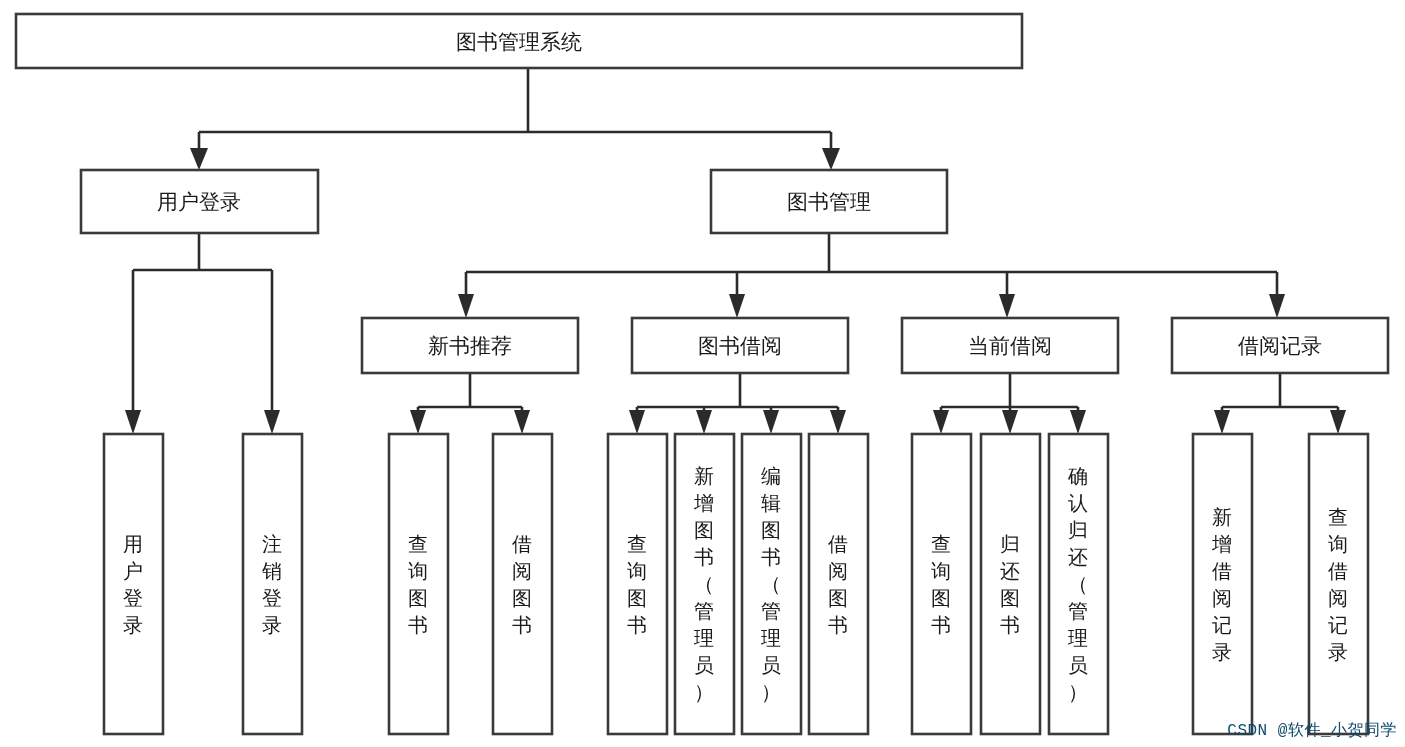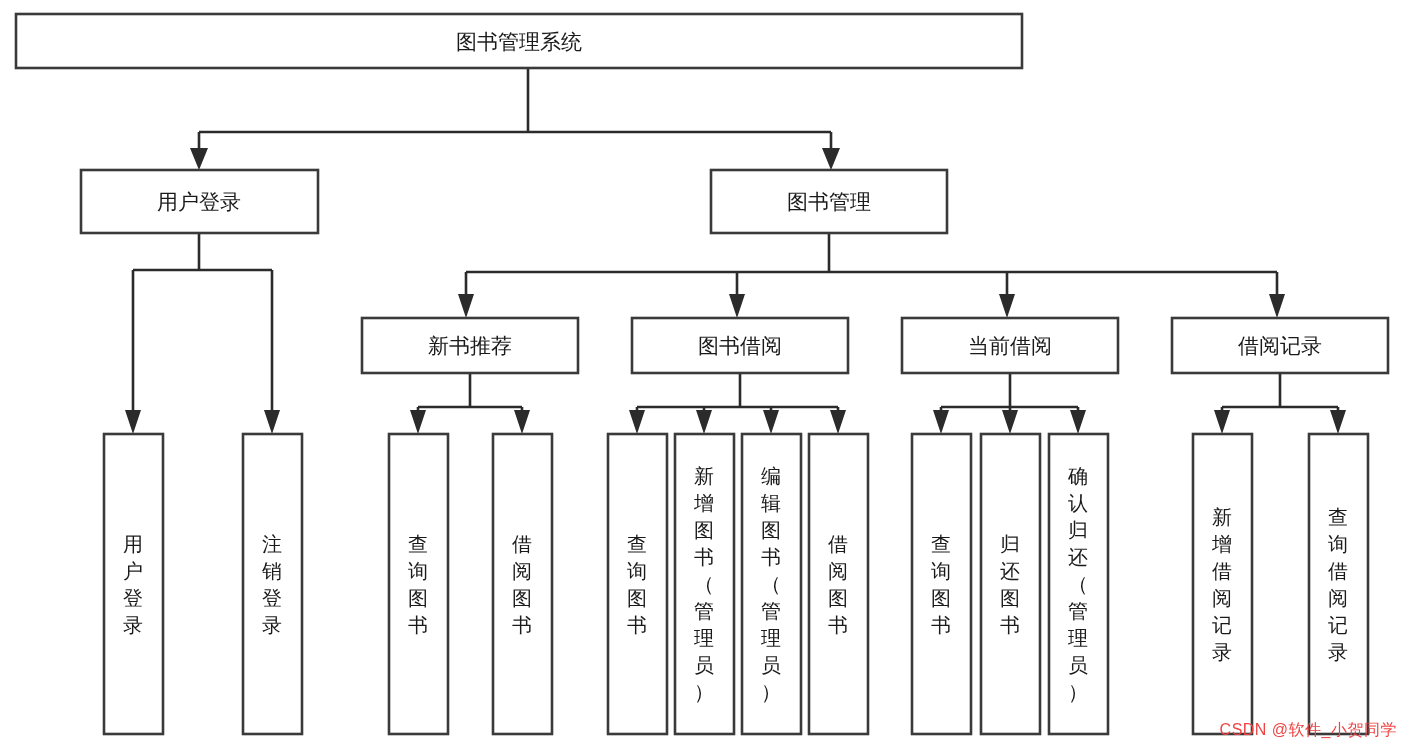--- a/index.html
+++ b/index.html
@@ -50,23 +50,23 @@
   .label-h {
     font-size: 21px;
   }
   .label-v {
     font-size: 20px;
   }
   .watermark-text {
     position: absolute;
     right: 8px;
     bottom: 6px;
-    font-family: Liberation Sans, sans-serif;
+    font-family: Liberation Mono, monospace;
     font-size: 16px;
-    color: #ef4444;
+    color: #0c4a6e;
     letter-spacing: 0.5px;
     white-space: nowrap;
     user-select: none;
   }
 </style>
 </head>
 <body>
 
 <div id="diagram-root">
 

